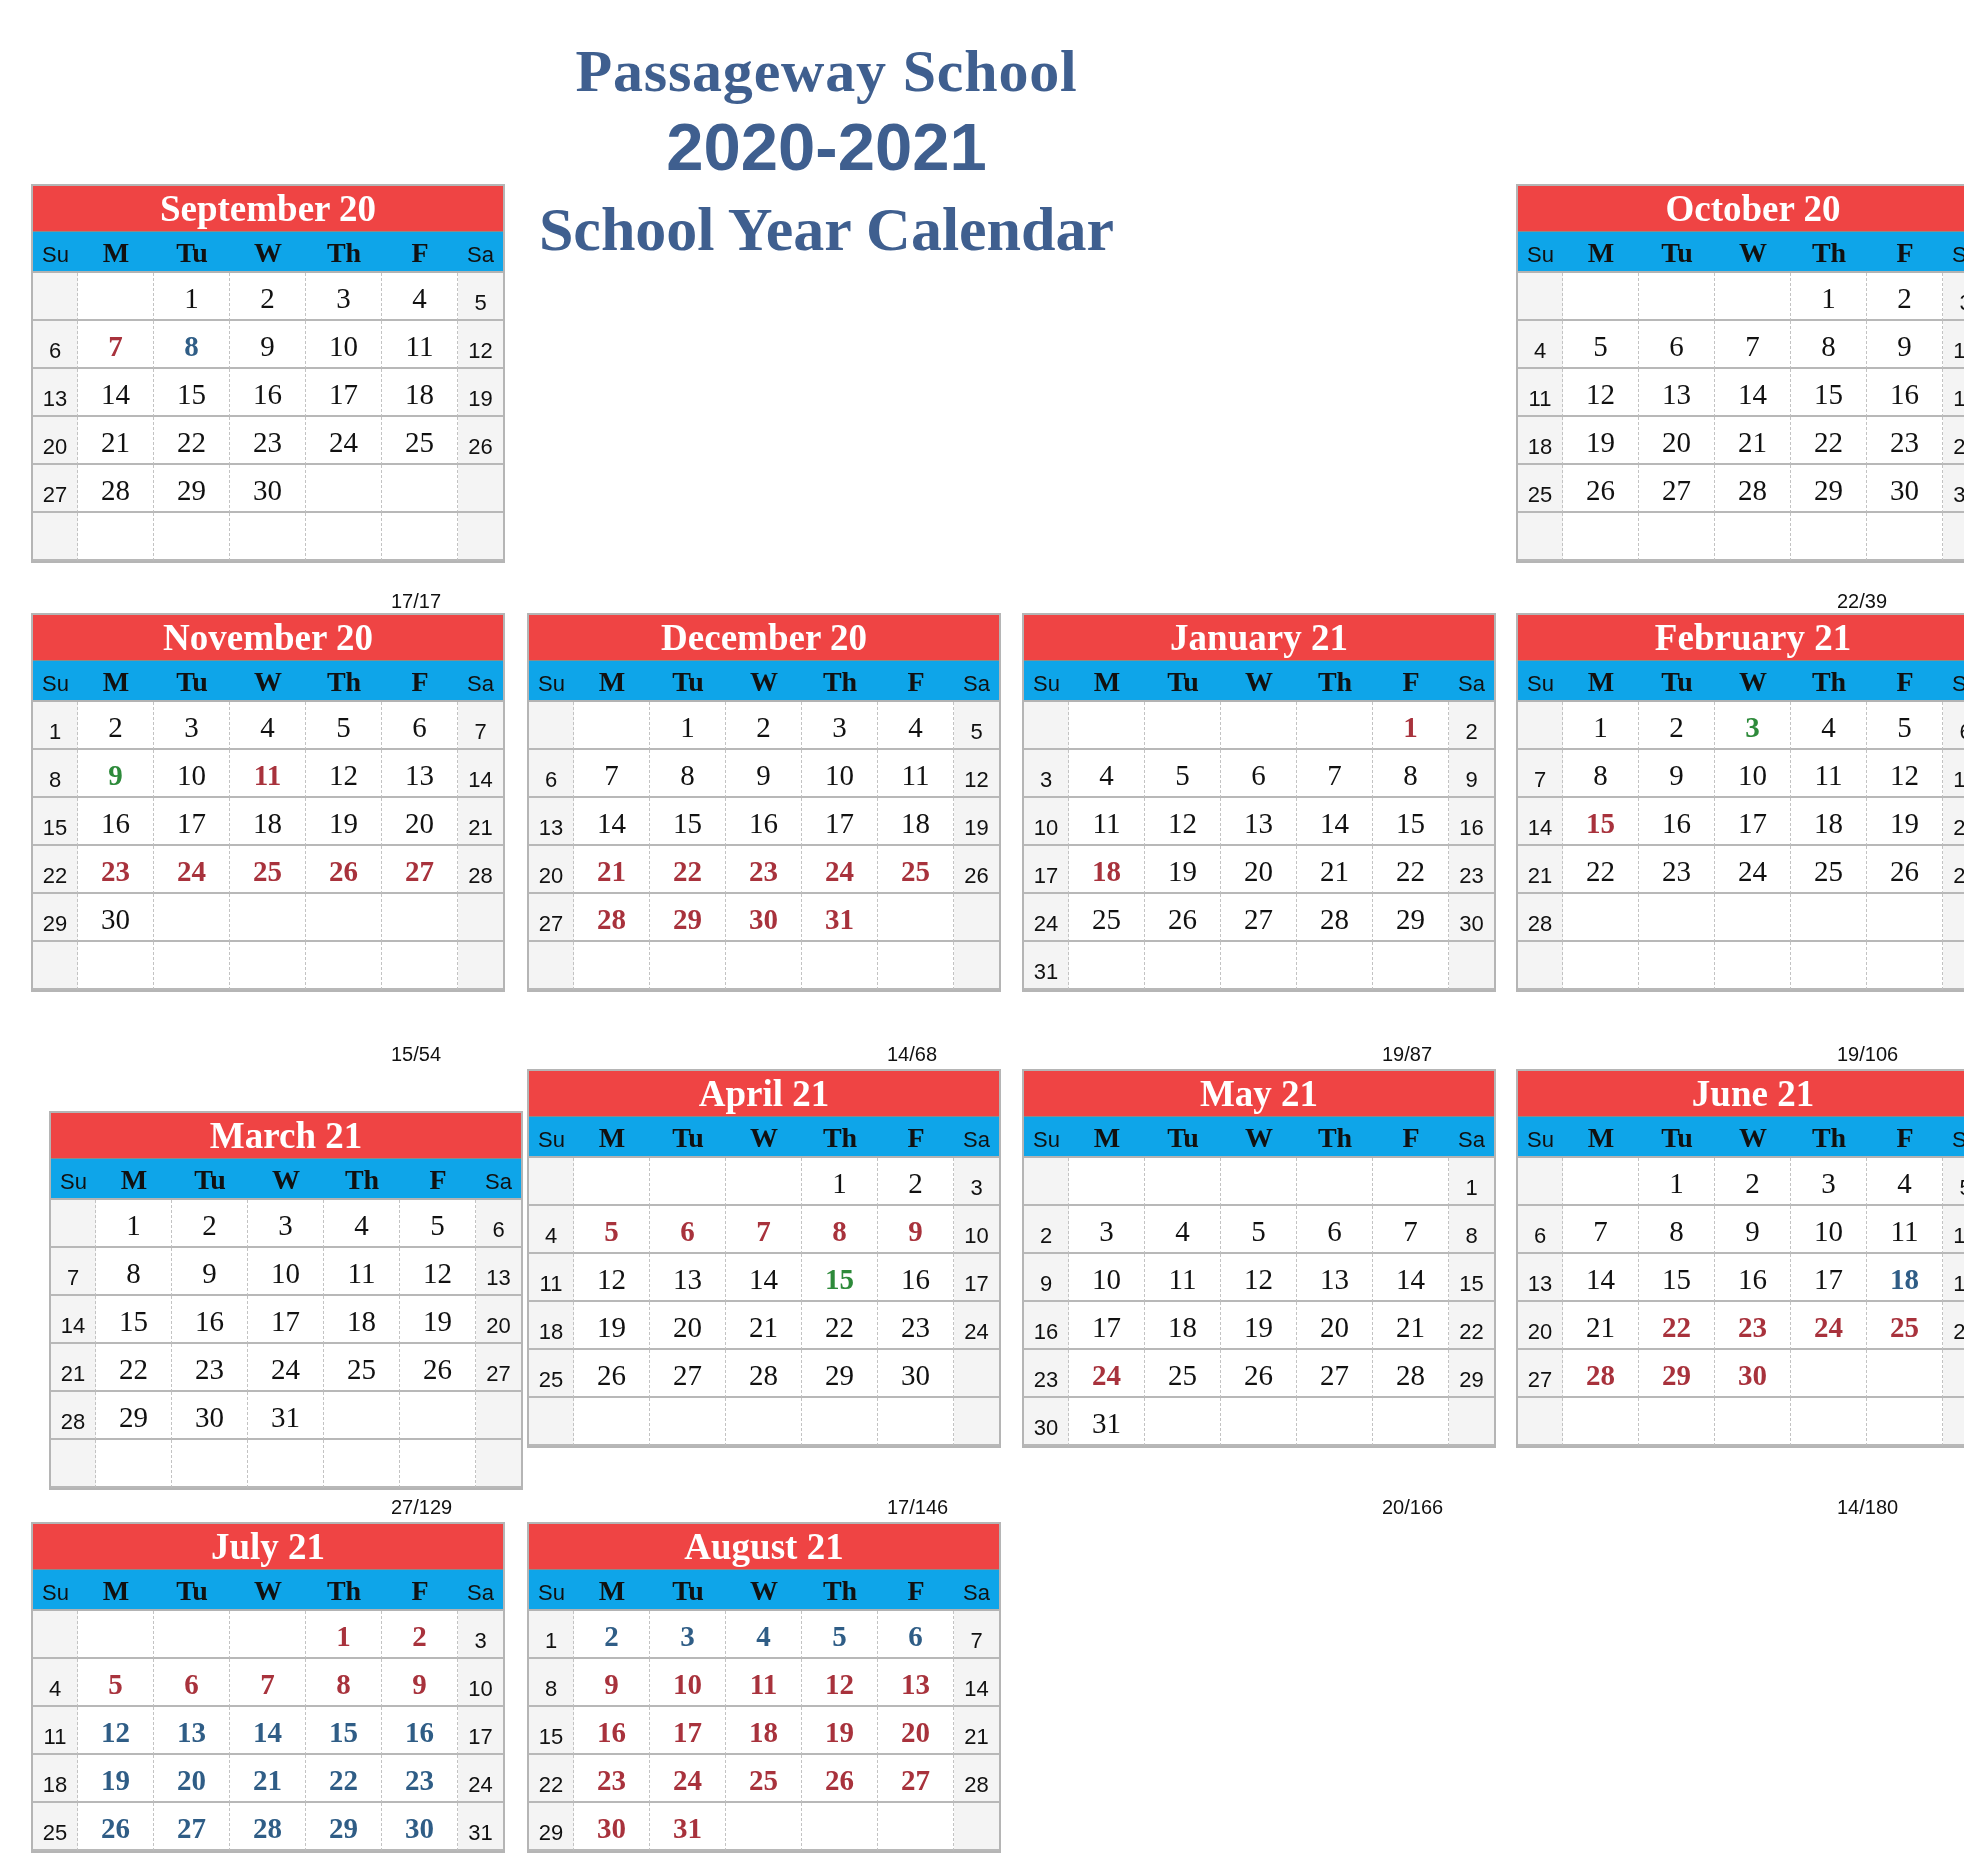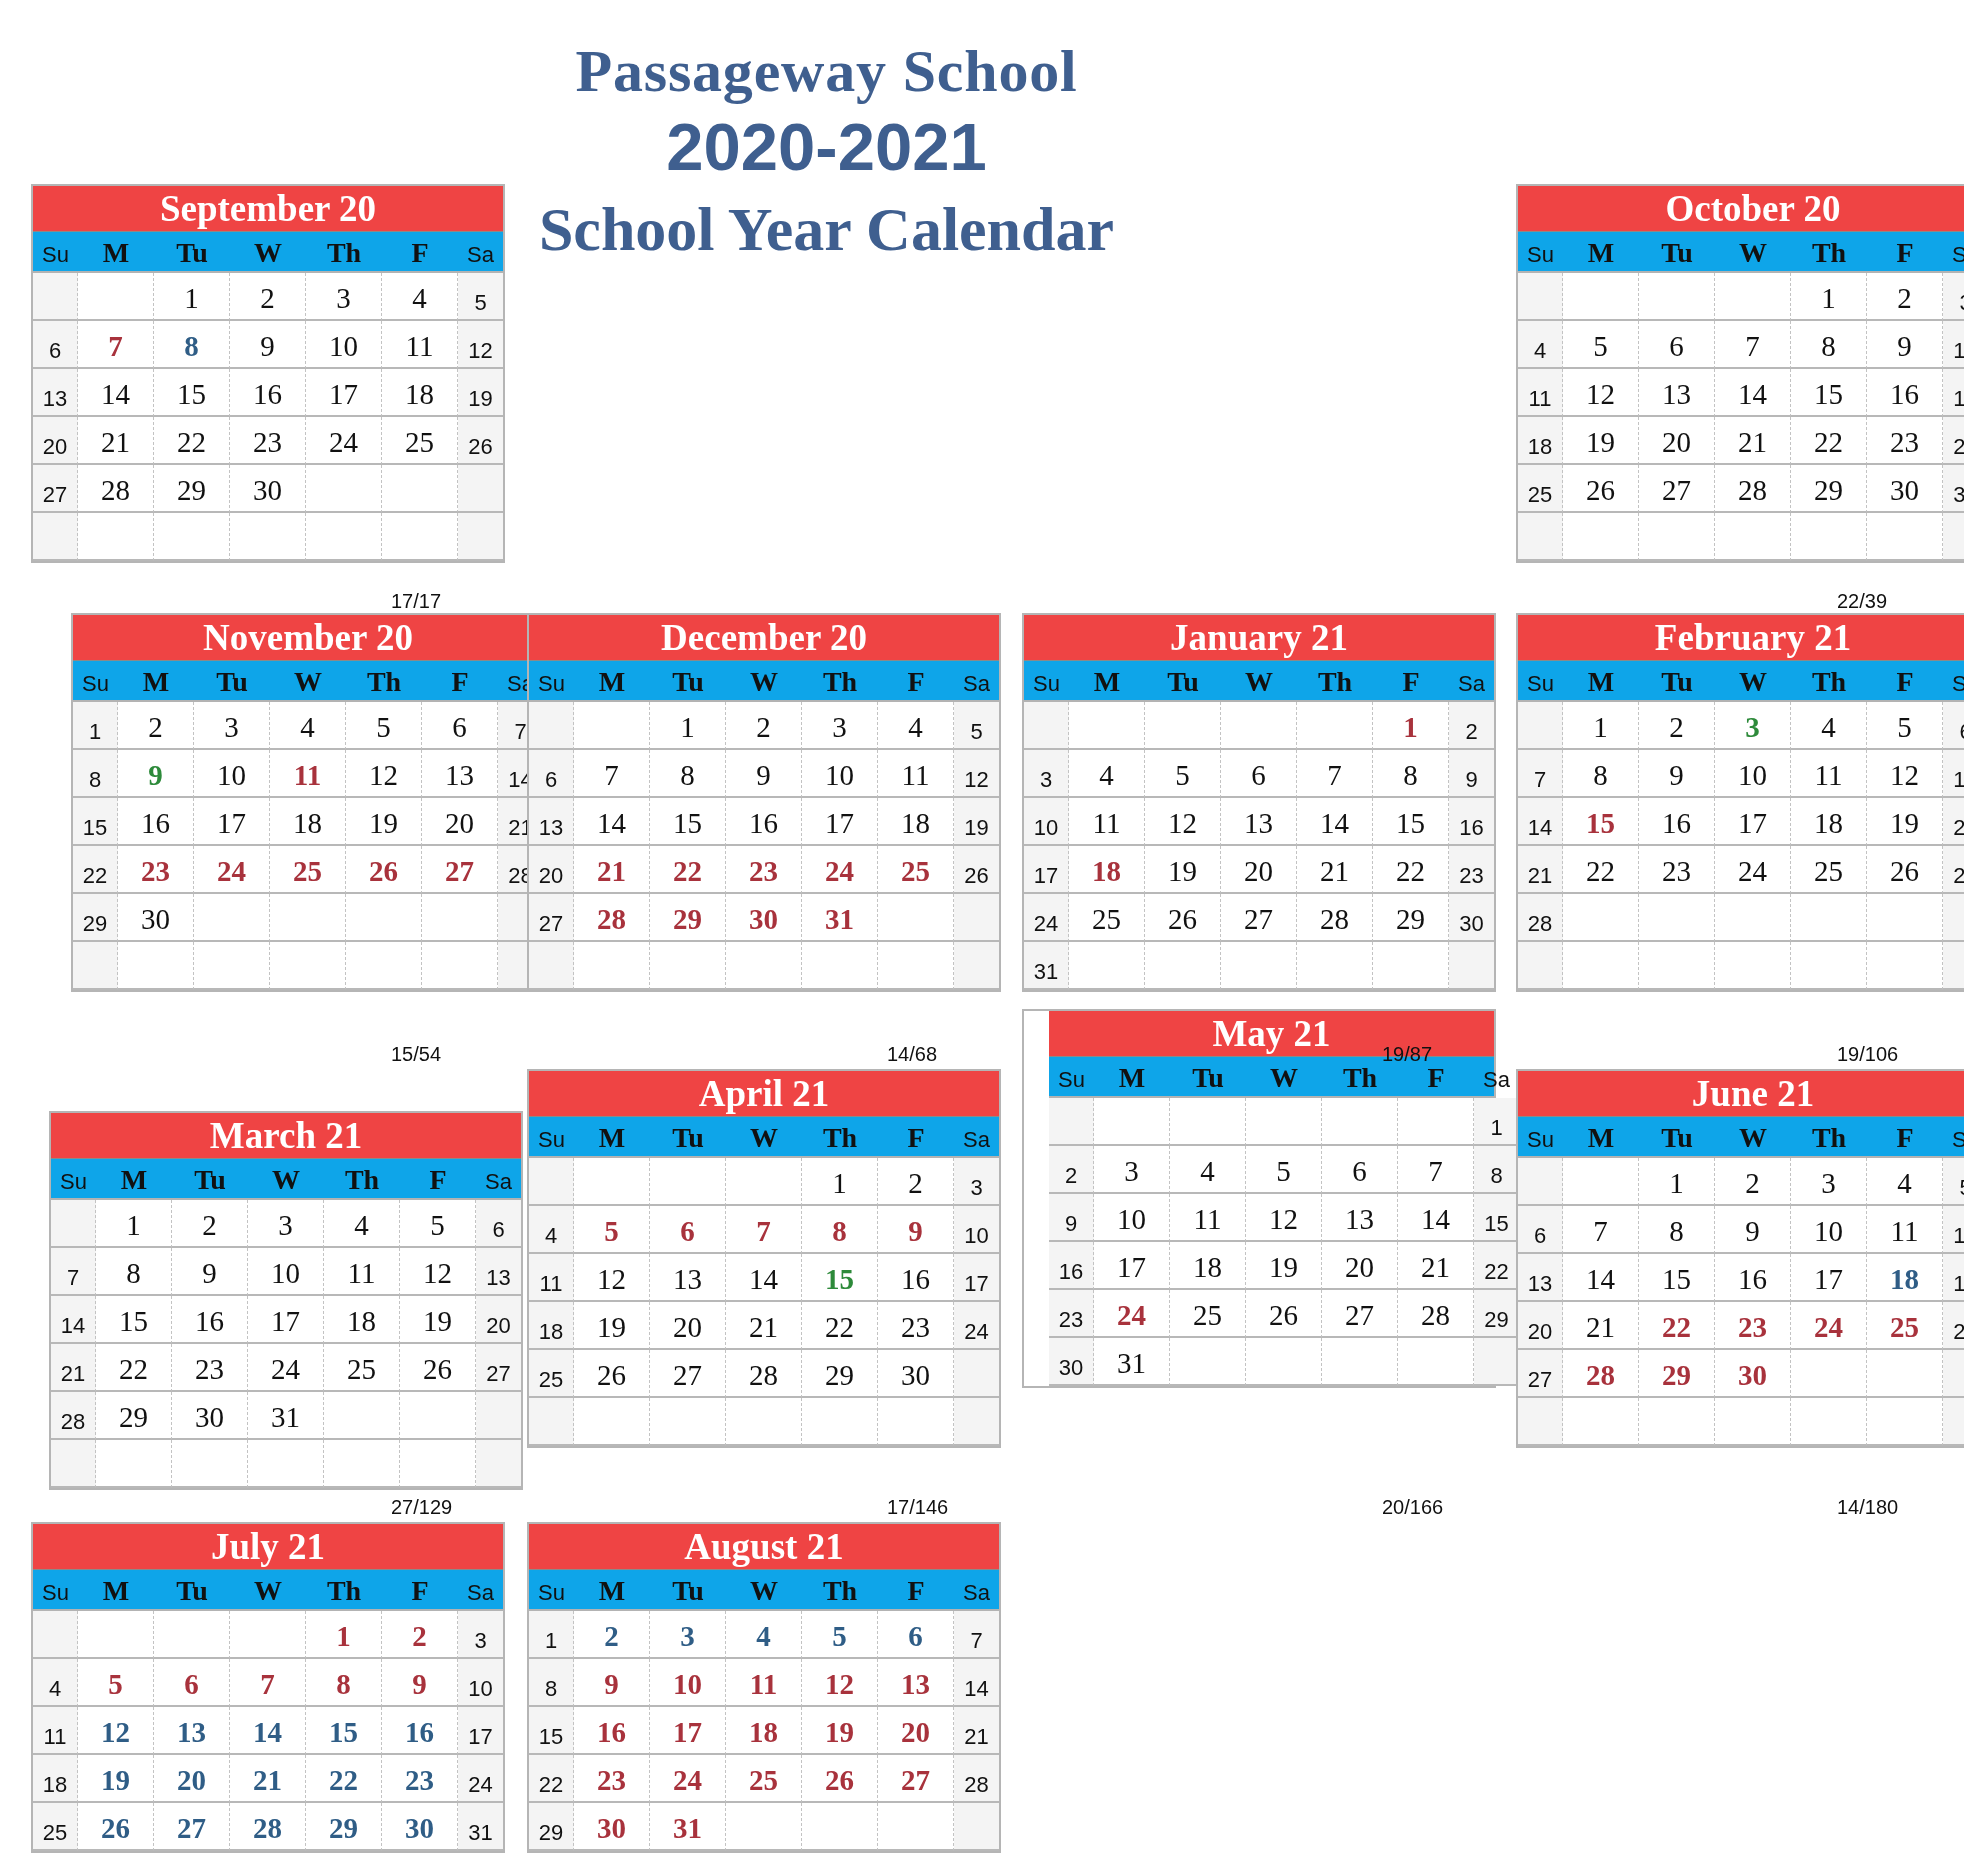--- a/index.html
+++ b/index.html
@@ -137,21 +137,21 @@
         <div class="cell we">31</div>
         <div class="cell we"></div>
         <div class="cell"></div>
         <div class="cell"></div>
         <div class="cell"></div>
         <div class="cell"></div>
         <div class="cell"></div>
         <div class="cell we"></div>
       </div>
     </div>
-    <div class="cal" style="left: 31px; top: 613px; margin-left: 40px;">
+    <div class="cal" style="left: 31px; top: 613px;">
       <div class="cal-head">November 20</div>
       <div class="dow">
         <span class="we">Su</span>
         <span>M</span>
         <span>Tu</span>
         <span>W</span>
         <span>Th</span>
         <span>F</span>
         <span class="we">Sa</span>
       </div>
@@ -473,21 +473,21 @@
         <div class="cell we"></div>
         <div class="cell we"></div>
         <div class="cell"></div>
         <div class="cell"></div>
         <div class="cell"></div>
         <div class="cell"></div>
         <div class="cell"></div>
         <div class="cell we"></div>
       </div>
     </div>
-    <div class="cal" style="left: 1022px; top: 1009px; padding-left: 25px;">
+    <div class="cal" style="left: 1022px; top: 1069px;">
       <div class="cal-head">May 21</div>
       <div class="dow">
         <span class="we">Su</span>
         <span>M</span>
         <span>Tu</span>
         <span>W</span>
         <span>Th</span>
         <span>F</span>
         <span class="we">Sa</span>
       </div>

